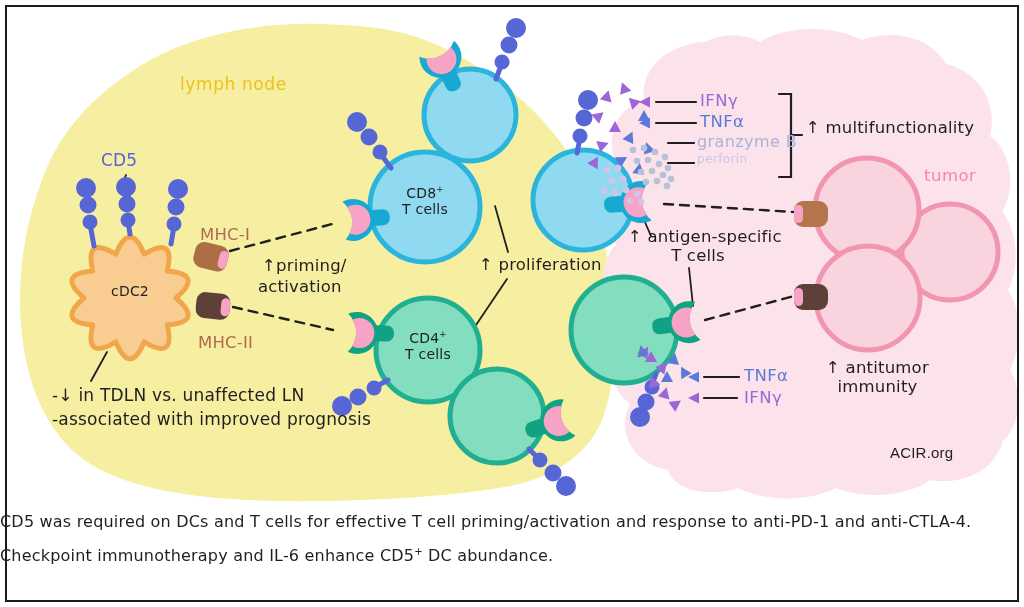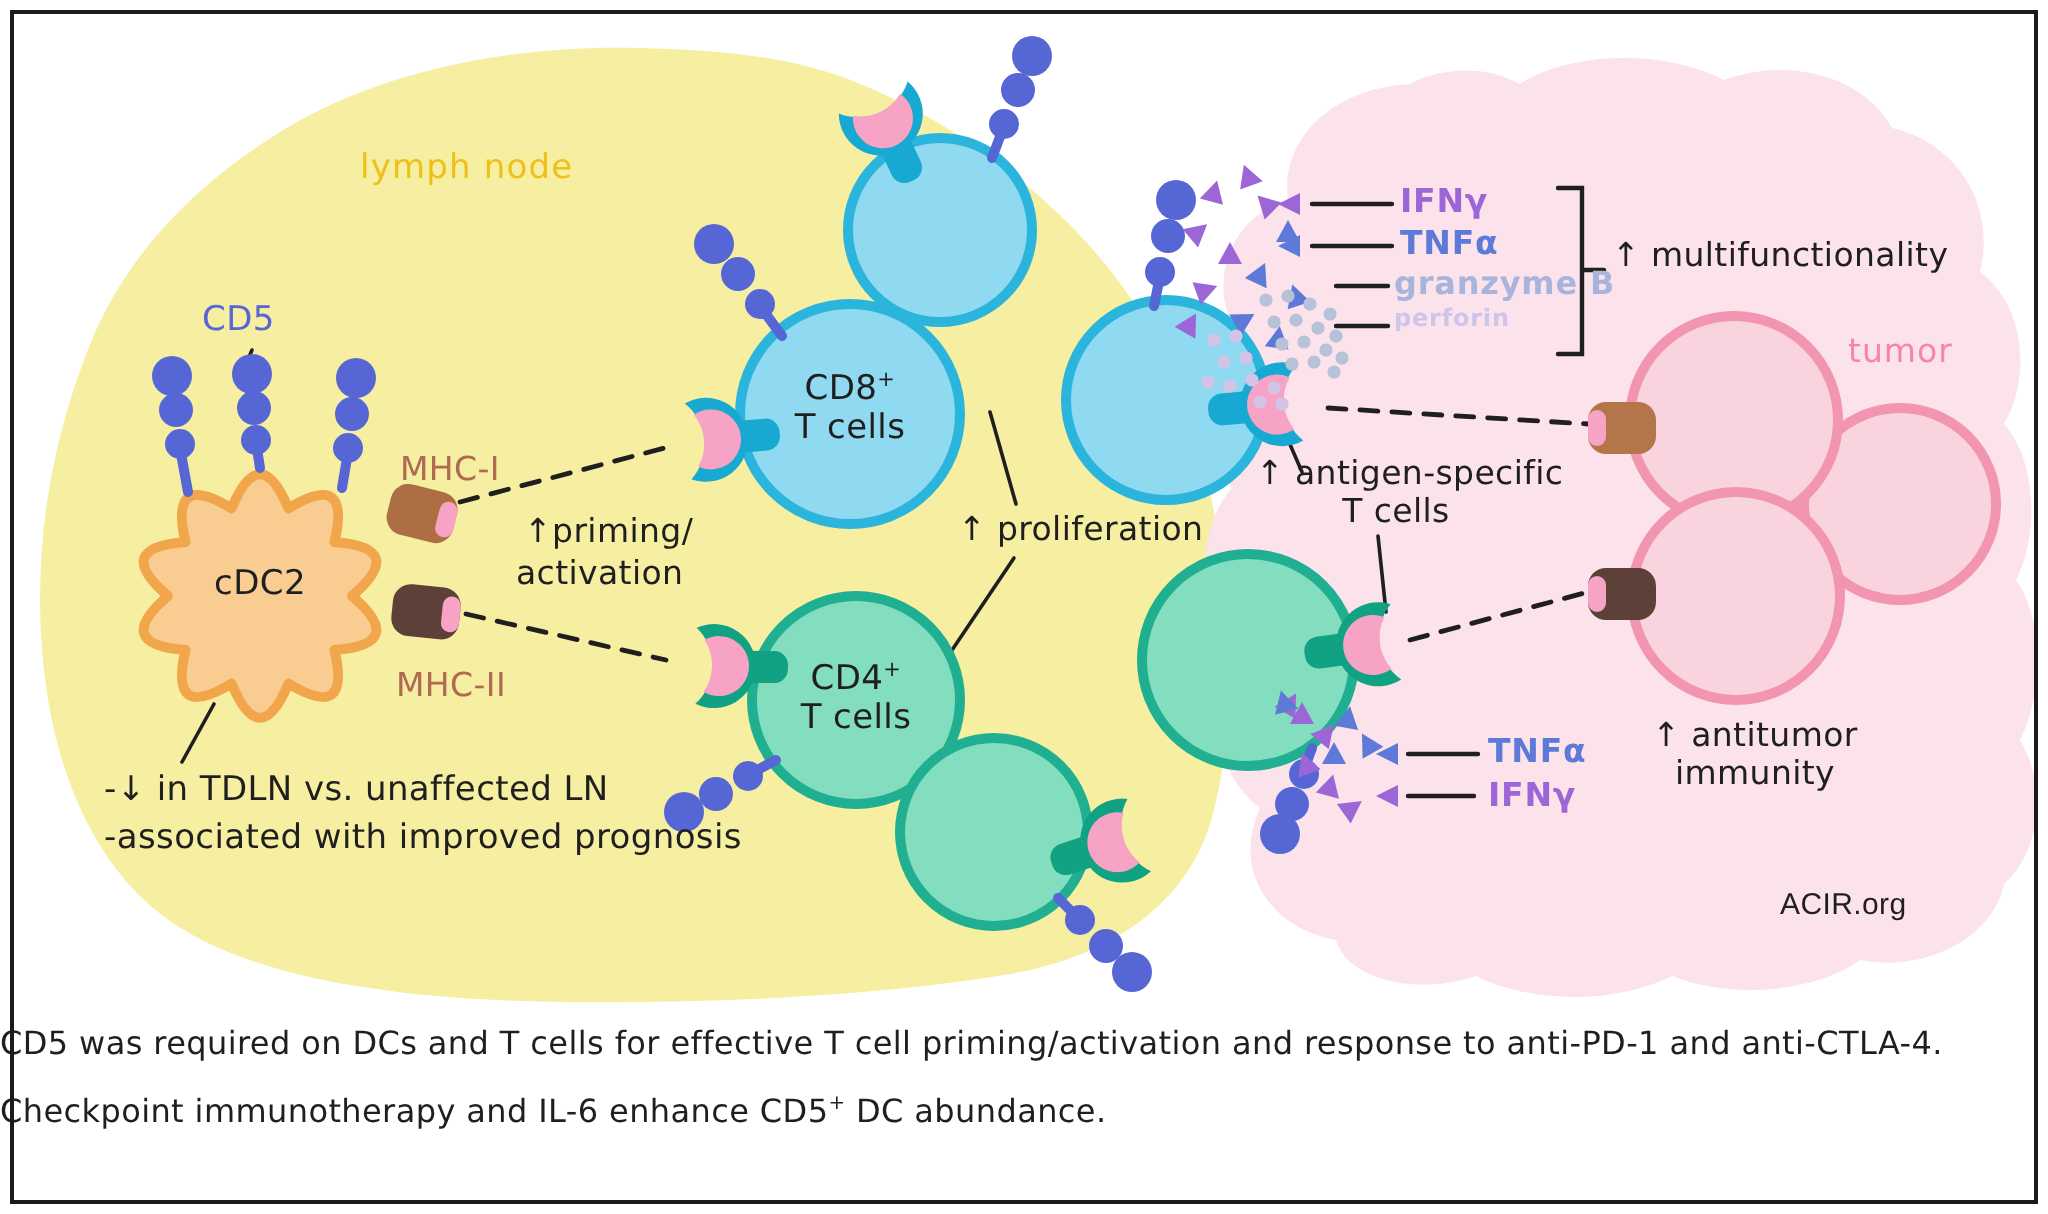--- a/index.html
+++ b/index.html
@@ -7,22 +7,22 @@
   .stage{position:relative;width:1024px;height:607px;background:#fff;
          font-family:"DejaVu Sans",sans-serif;color:var(--ink);overflow:hidden}
   .frame{position:absolute;inset:5px;border:2px solid #1b1b1b;pointer-events:none}
   .diagram-svg{position:absolute;left:0;top:0}
   .lbl{position:absolute;white-space:nowrap;line-height:1.16;font-size:16.5px;letter-spacing:.2px}
   .ctr{text-align:center}
   .gold{color:var(--lymphLabel);font-size:17px;letter-spacing:.6px}
   .pinklbl{color:var(--tumorLabel);font-size:16.5px;letter-spacing:.5px}
   .cd5lbl{color:var(--cd5);font-size:17px}
   .brownlbl{color:var(--mhcLabel);font-size:16.5px}
-  .celllbl{font-size:17px;line-height:1.15}
-  .cy{font-weight:bold;font-size:16.5px;letter-spacing:.4px}
+  .celllbl{font-size:14px;line-height:1.15}
+  .cy{font-weight:normal;font-size:16.5px;letter-spacing:.4px}
   .ifnglbl{color:var(--ifng)}
   .tnfalbl{color:var(--tnfa)}
   .granlbl{color:var(--granzyme)}
   .perflbl{color:var(--perforin)}
   .caption{position:absolute;left:0;width:100%;text-align:left;font-size:16px;letter-spacing:.2px;color:var(--ink)}
   .acir{font-family:Liberation Sans, sans-serif;font-size:15px;letter-spacing:.2px}
   sup{font-size:.62em}
   
   .yellow-blob{fill:var(--lymphFill)}
   .pink-blob{fill:var(--tumorFill)}

